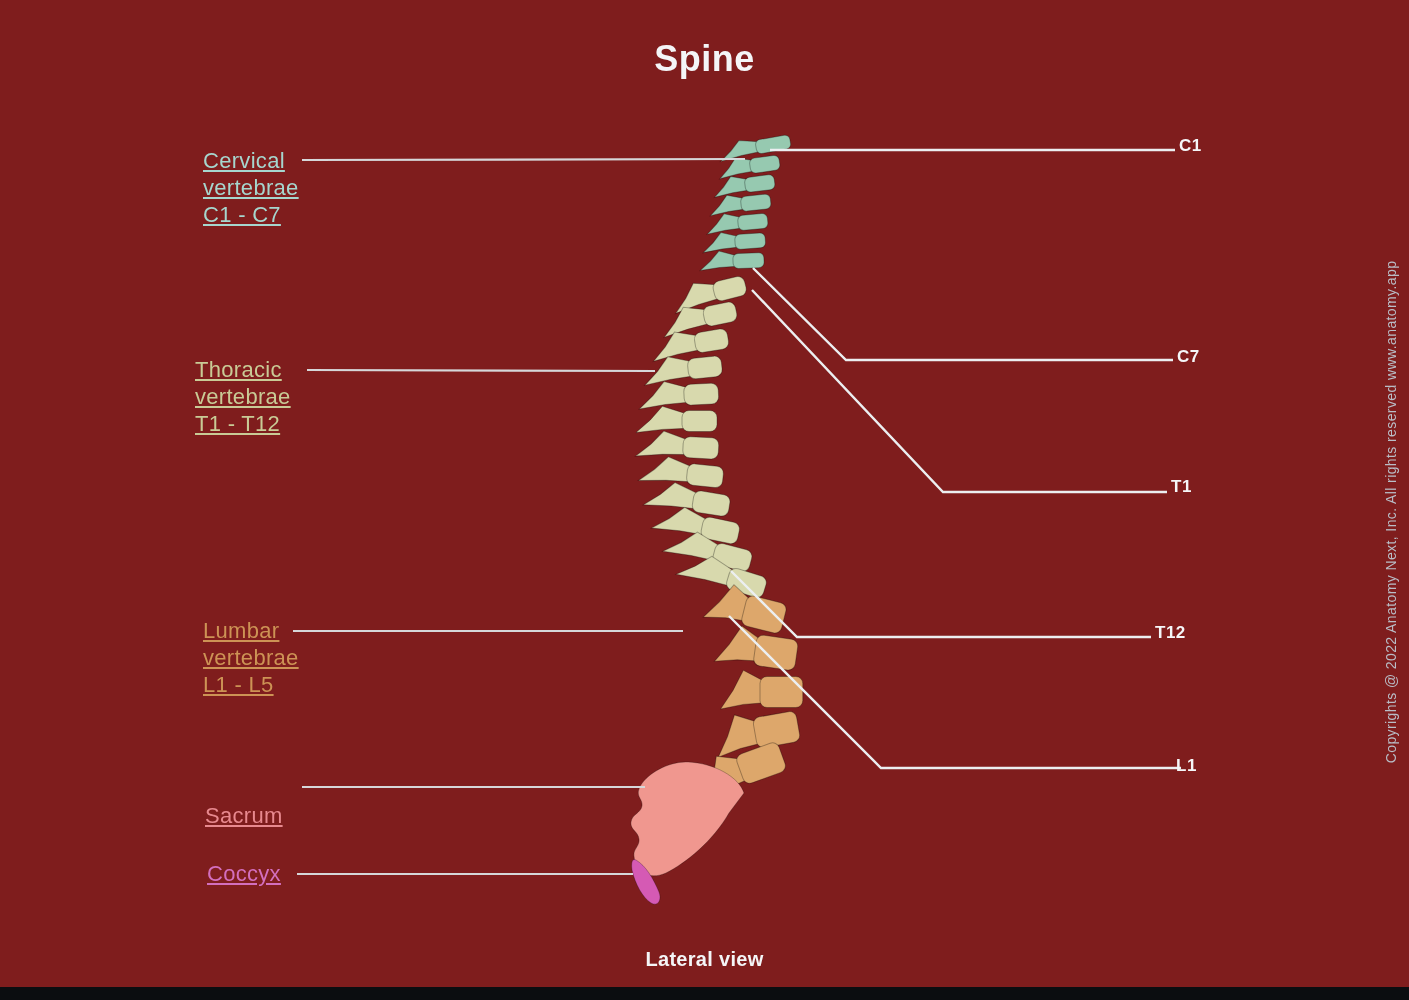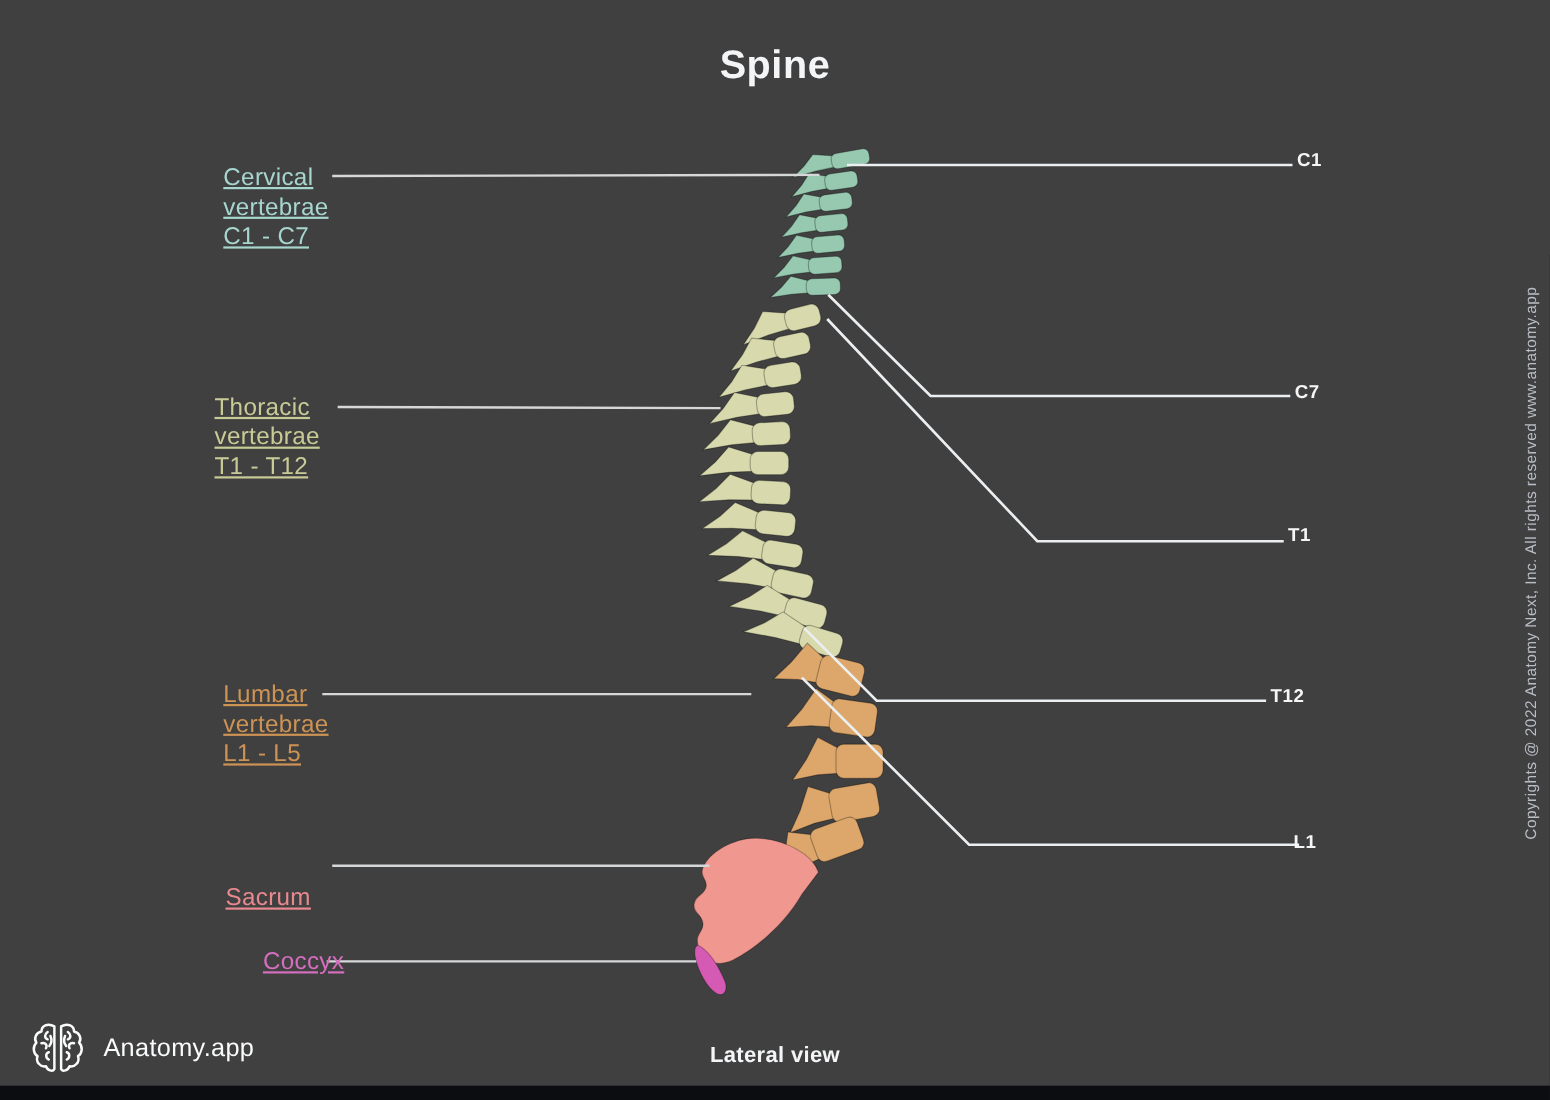--- a/index.html
+++ b/index.html
@@ -18,21 +18,21 @@
     font-size:20px;font-weight:600;color:#f4f5f7;letter-spacing:.3px;
   }
   .left-label{
     position:absolute;font-size:22px;font-weight:500;line-height:27px;letter-spacing:.3px;text-decoration:underline;
   }
   .left-label .ln{display:block;}
   .ll-cervical{left:203px;top:147px;}
   .ll-thoracic{left:195px;top:356px;}
   .ll-lumbar{left:203px;top:617px;}
   .ll-sacrum{left:205px;top:774px;margin-top:28px;}
-  .ll-coccyx{left:207px;top:860px;margin-left:32px;}
+  .ll-coccyx{left:207px;top:860px;}
   .right-label{
     position:absolute;font-size:17px;font-weight:700;color:#f5f6f8;letter-spacing:.5px;
   }
   .rl-c1{left:1179px;top:136px;}
   .rl-c7{left:1177px;top:347px;text-align:center;}
   .rl-t1{left:1171px;top:477px;}
   .rl-t12{left:1155px;top:623px;}
   .rl-l1{left:1176px;top:756px;}
   .copyright{
     position:absolute;left:1391px;top:512px;
@@ -41,21 +41,21 @@
   }
   .brand{
     position:absolute;left:28px;top:928px;display:flex;align-items:center;gap:17px;
   }
   .brand-name{font-size:23px;font-weight:500;color:#fafbfc;letter-spacing:.3px;}
   .bottom-strip{position:absolute;left:0;bottom:0;width:100%;height:13px;background:#0b0d10;}
 </style>
 </head>
 <body>
 
-<div class="canvas" style="background: #404040;">
+<div class="canvas" style="background: #7f1d1d;">
 
   <svg id="scene" width="1409" height="1000" viewBox="0 0 1409 1000">
       <g transform="translate(758,147) rotate(-10)">
         <path d="M 2 -4.8999999999999995 L -17.639999999999997 -9.799999999999999 L -27.439999999999994 -0.7000000000000001 L -39.199999999999996 7.700000000000001 L -17.639999999999997 5.6000000000000005 L 2 4.8999999999999995 Z" fill="#96c9b0" stroke="rgba(0,0,0,0.30)"></path>
         <rect x="-2" y="-7" width="34.72" height="14" rx="4.8999999999999995" fill="#96c9b0" stroke="rgba(0,0,0,0.30)"></rect>
       </g>
       <g transform="translate(752,166) rotate(-8)">
         <path d="M 2 -5.25 L -15.119999999999997 -10.5 L -23.519999999999996 -0.75 L -33.599999999999994 8.25 L -15.119999999999997 6 L 2 5.25 Z" fill="#96c9b0" stroke="rgba(0,0,0,0.30)"></path>
         <rect x="-2" y="-7.5" width="29.759999999999998" height="15" rx="5.25" fill="#96c9b0" stroke="rgba(0,0,0,0.30)"></rect>
       </g>
@@ -186,34 +186,17 @@
   </div>
 
   <div class="right-label rl-c1">C1</div>
   <div class="right-label rl-c7">C7</div>
   <div class="right-label rl-t1">T1</div>
   <div class="right-label rl-t12">T12</div>
   <div class="right-label rl-l1">L1</div>
 
   <div class="copyright">Copyrights @ 2022 Anatomy Next, Inc. All rights reserved www.anatomy.app</div>
 
-  <div class="brand">
-    <svg width="49" height="49" viewBox="0 0 48 48" fill="none" stroke="#fafbfc" stroke-width="2.2" stroke-linejoin="round" stroke-linecap="round">
-      <path d="M21 5 C 15 1.5 9.5 4.5 9.5 9.5 C 4.5 10.5 2.5 16 5 19.5 C 1.5 23 2 29 6 31.5 C 4 36.5 8.5 41.5 13.5 40.5 C 15 44.5 19.5 45.5 21 43 Z"></path>
-      <path d="M15 10 C 12 12 12 15.5 15 16.5"></path>
-      <path d="M9.5 20 C 13 19 15 21.5 13.5 24.5"></path>
-      <path d="M16 28 C 13 29 13 33 16 34.5"></path>
-      <path d="M17.5 13.5 C 19 17 18.5 20 16.5 22.5"></path>
-      <g transform="translate(48,0) scale(-1,1)">
-        <path d="M21 5 C 15 1.5 9.5 4.5 9.5 9.5 C 4.5 10.5 2.5 16 5 19.5 C 1.5 23 2 29 6 31.5 C 4 36.5 8.5 41.5 13.5 40.5 C 15 44.5 19.5 45.5 21 43 Z"></path>
-        <path d="M15 10 C 12 12 12 15.5 15 16.5"></path>
-        <path d="M9.5 20 C 13 19 15 21.5 13.5 24.5"></path>
-        <path d="M16 28 C 13 29 13 33 16 34.5"></path>
-        <path d="M17.5 13.5 C 19 17 18.5 20 16.5 22.5"></path>
-      </g>
-    </svg>
-    <span class="brand-name">Anatomy.app</span>
-  </div>
 
   <div class="view-caption">Lateral view</div>
 
   <div class="bottom-strip"></div>
 </div>
 
 </body></html>

